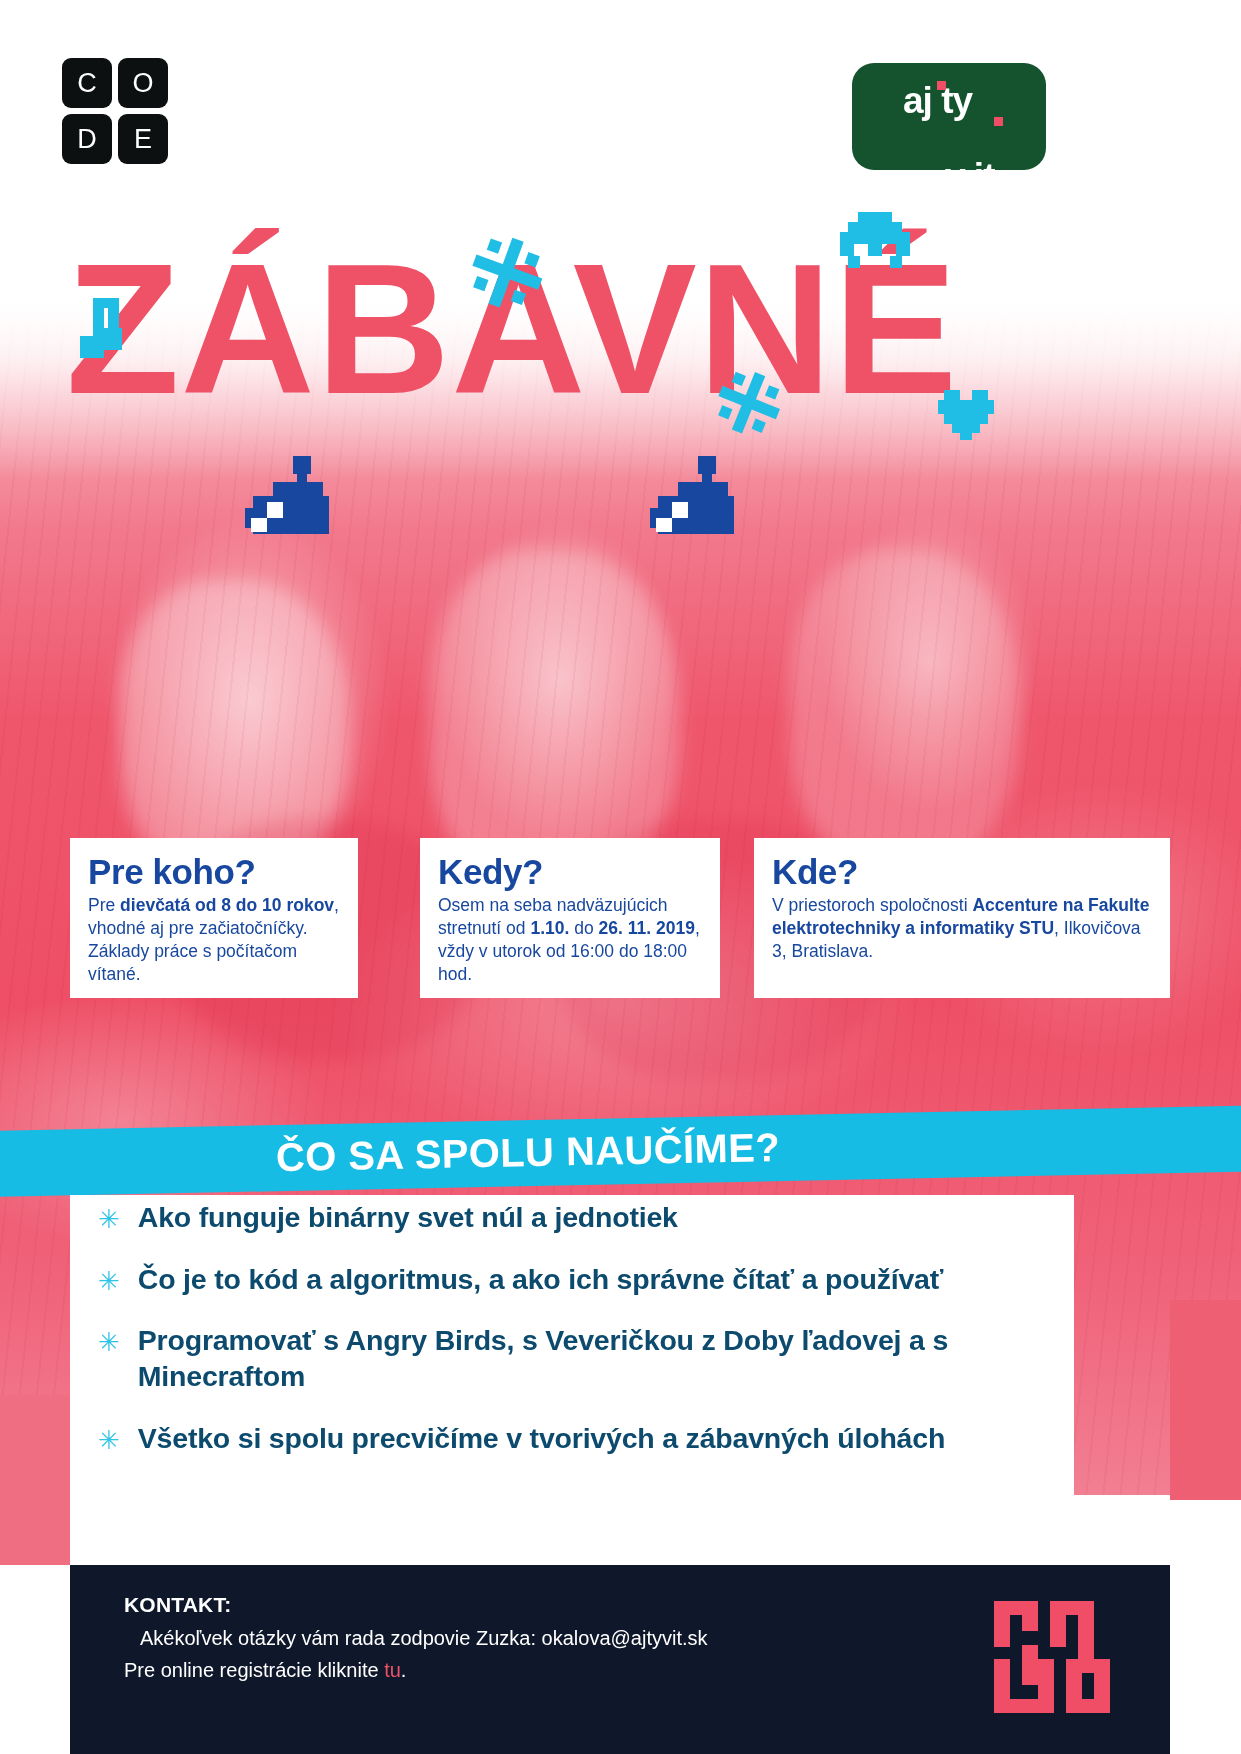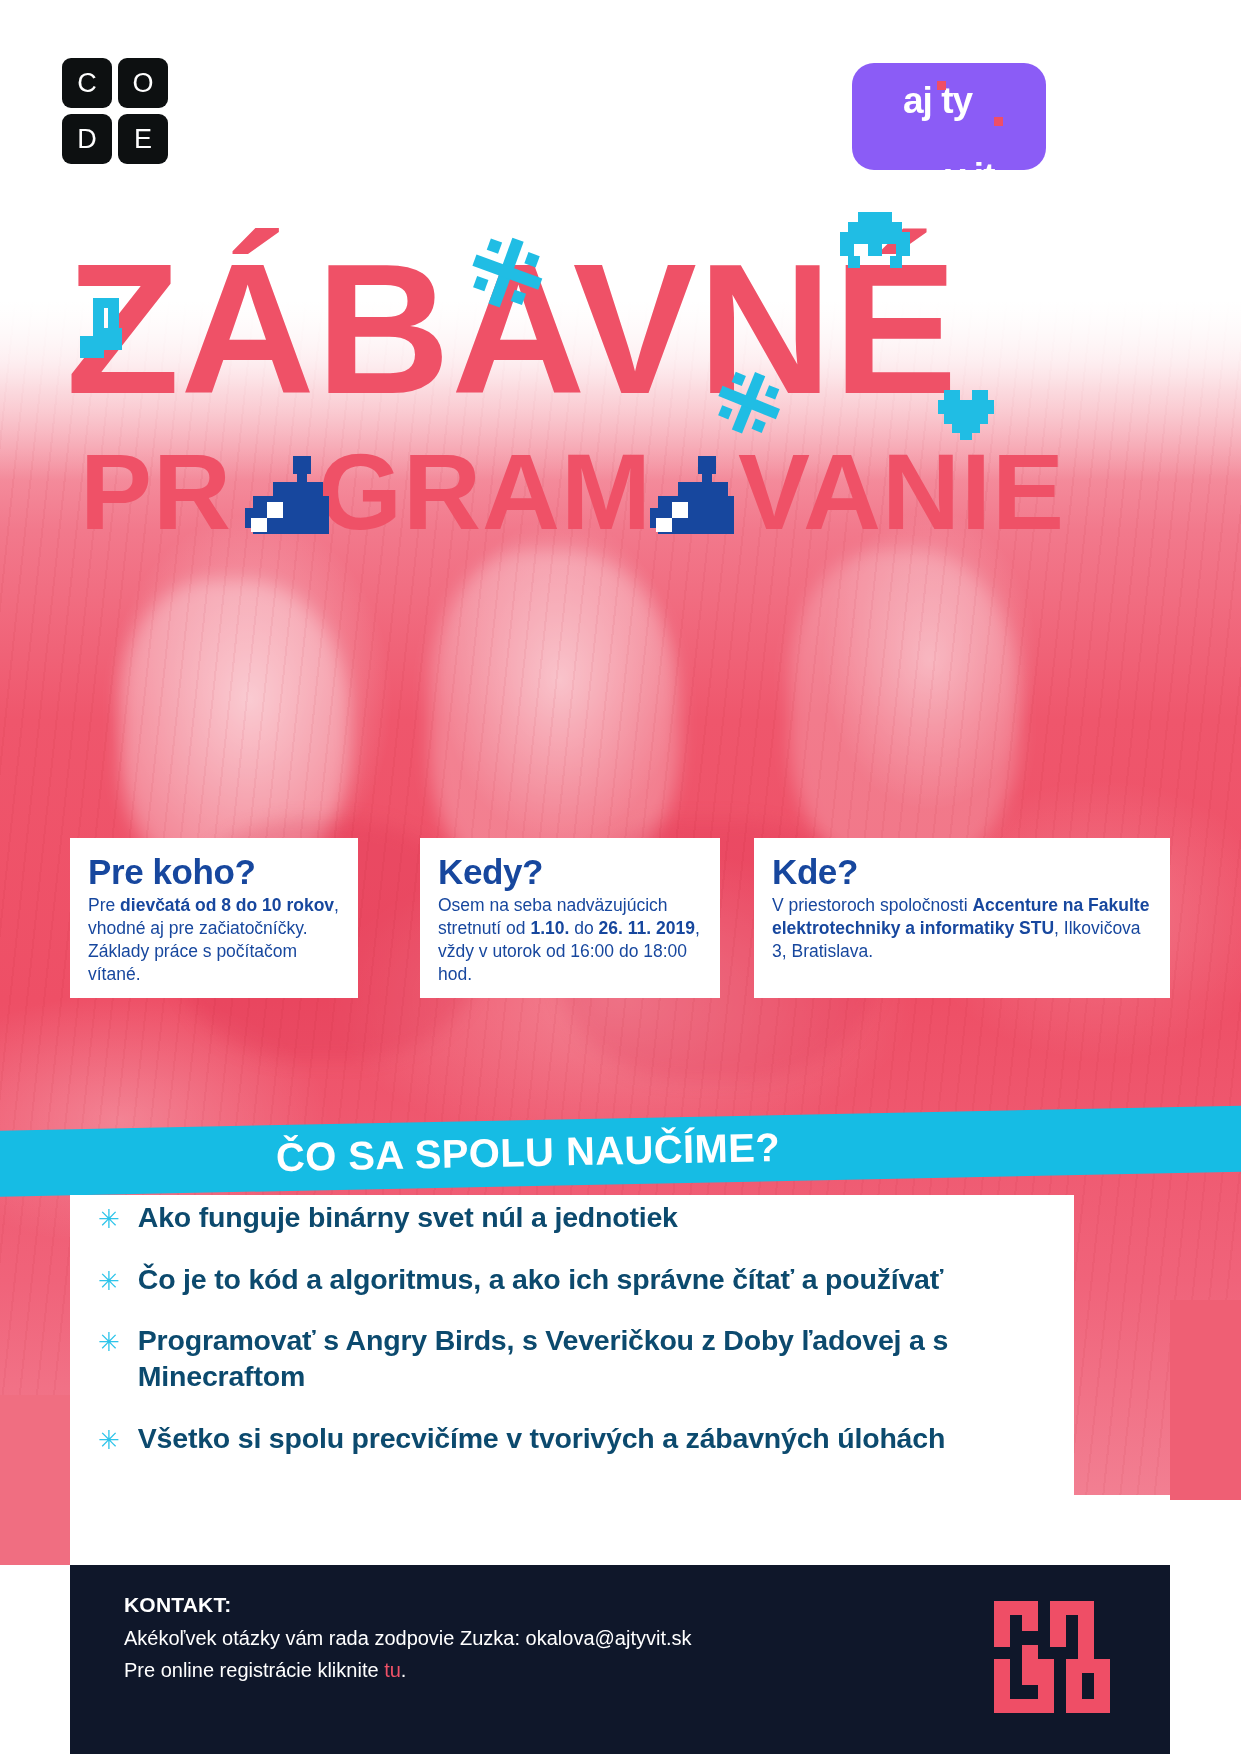--- a/index.html
+++ b/index.html
@@ -60,21 +60,21 @@
   .code-logo .cell {
     background: #0d1011; border-radius: 9px;
     color: #fff; font-size: 27px; font-weight: 400;
     display: flex; align-items: center; justify-content: center;
     font-family: "Liberation Sans", sans-serif;
     letter-spacing: 0;
   }
   .ajtyvit {
     position: absolute; left: 852px; top: 63px;
     width: 194px; height: 107px;
-    background: #8b5cf6;
+    background: #14532d;
     border-radius: 22px;
   }
   .ajtyvit .logo-txt {
     position: absolute; right: 17px; top: 11px;
     width: 130px; height: 88px;
   }
   .ajtyvit .l-row {
     position: absolute; color:#fff; font-weight: 700;
     font-family: "Liberation Sans", sans-serif;
     letter-spacing: -1px;
@@ -159,21 +159,21 @@
   
   .footer {
     position: absolute; left: 70px; top: 1565px;
     width: 1100px; height: 189px; background: #0f172a;
   }
   .footer .k-title {
     position: absolute; left: 54px; top: 28px;
     color: #ffffff; font-size: 21px; font-weight: 700; letter-spacing: .2px;
   }
   .footer .k-l1 {
-    position: absolute; left: 54px; top: 62px;
+    position: absolute; left: 70px; top: 62px;
     color: #ffffff; font-size: 20px; font-weight: 400;
   }
   .footer .k-l2 {
     position: absolute; left: 54px; top: 94px;
     color: #ffffff; font-size: 20px; font-weight: 400;
   }
   .footer .k-l2 a { color: #ef5167; font-weight: 400; text-decoration: none; }
 
   
   .foot-mark { position: absolute; right: 56px; top: 36px; width: 120px; height: 112px; }
@@ -213,23 +213,20 @@
     <div class="logo-txt">
       <div class="l-row r1">aj ty</div>
       <div class="l-row r2">v it</div>
       <span class="dot d1"></span>
       <span class="dot d2"></span>
     </div>
   </div>
 
   <div class="headline-wrap">
     <div class="h-zab">ZÁBAVNÉ</div>
-    <div class="h-prog">
-      <span>PR</span><span class="robo-gap"></span><span>GRAM</span><span class="robo-gap"></span><span>VANIE</span>
-    </div>
 
     <div class="px" style="left:72px; top:298px; width:64px; height:62px;">
       <i style="left:36px; top:0;  width:11px; height:42px;"></i>
       <i style="left:21px; top:8;  width:11px; height:38px;"></i>
       <i style="left:21px; top:8px; width:11px; height:38px;"></i>
       <i style="left:21px; top:0px; width:26px; height:10px;"></i>
       <i style="left:8px;  top:38px; width:24px; height:22px;"></i>
       <i style="left:28px; top:30px; width:22px; height:22px;"></i>
     </div>
 

